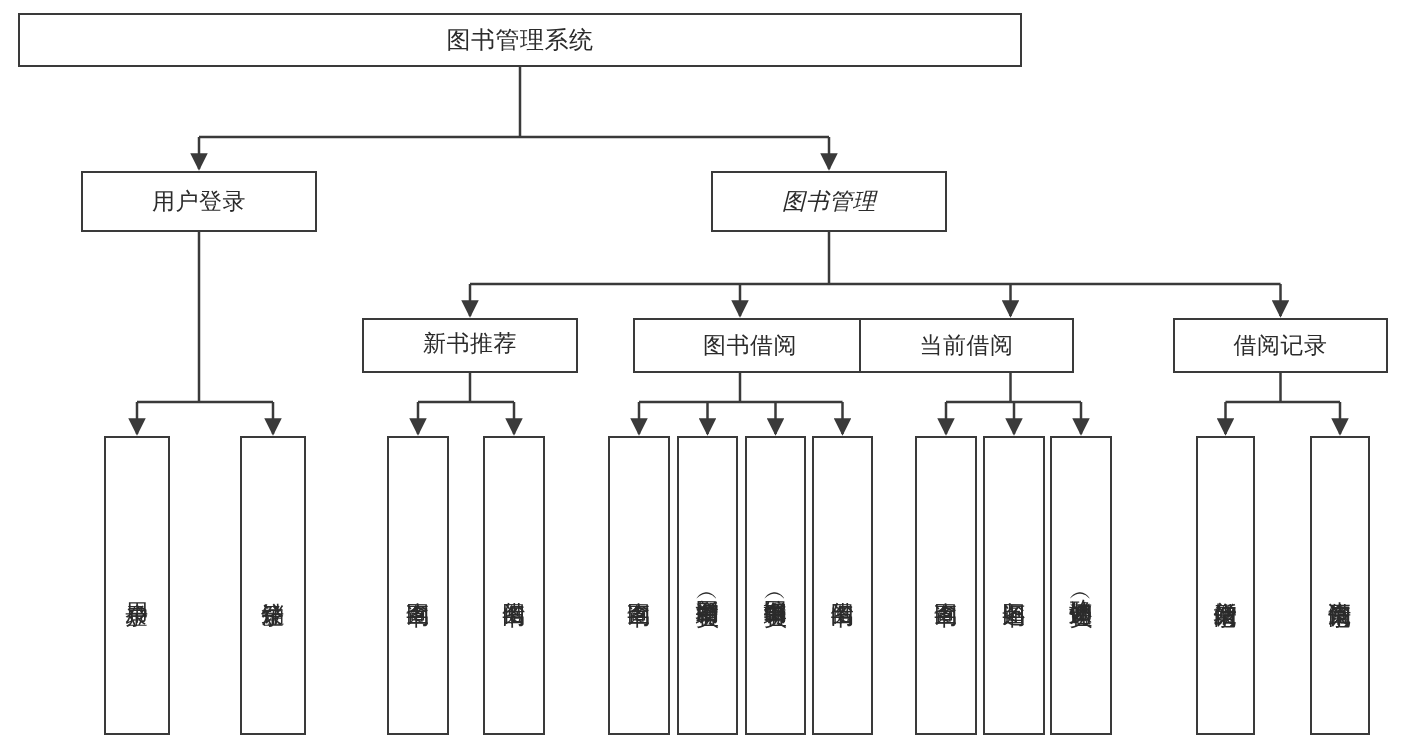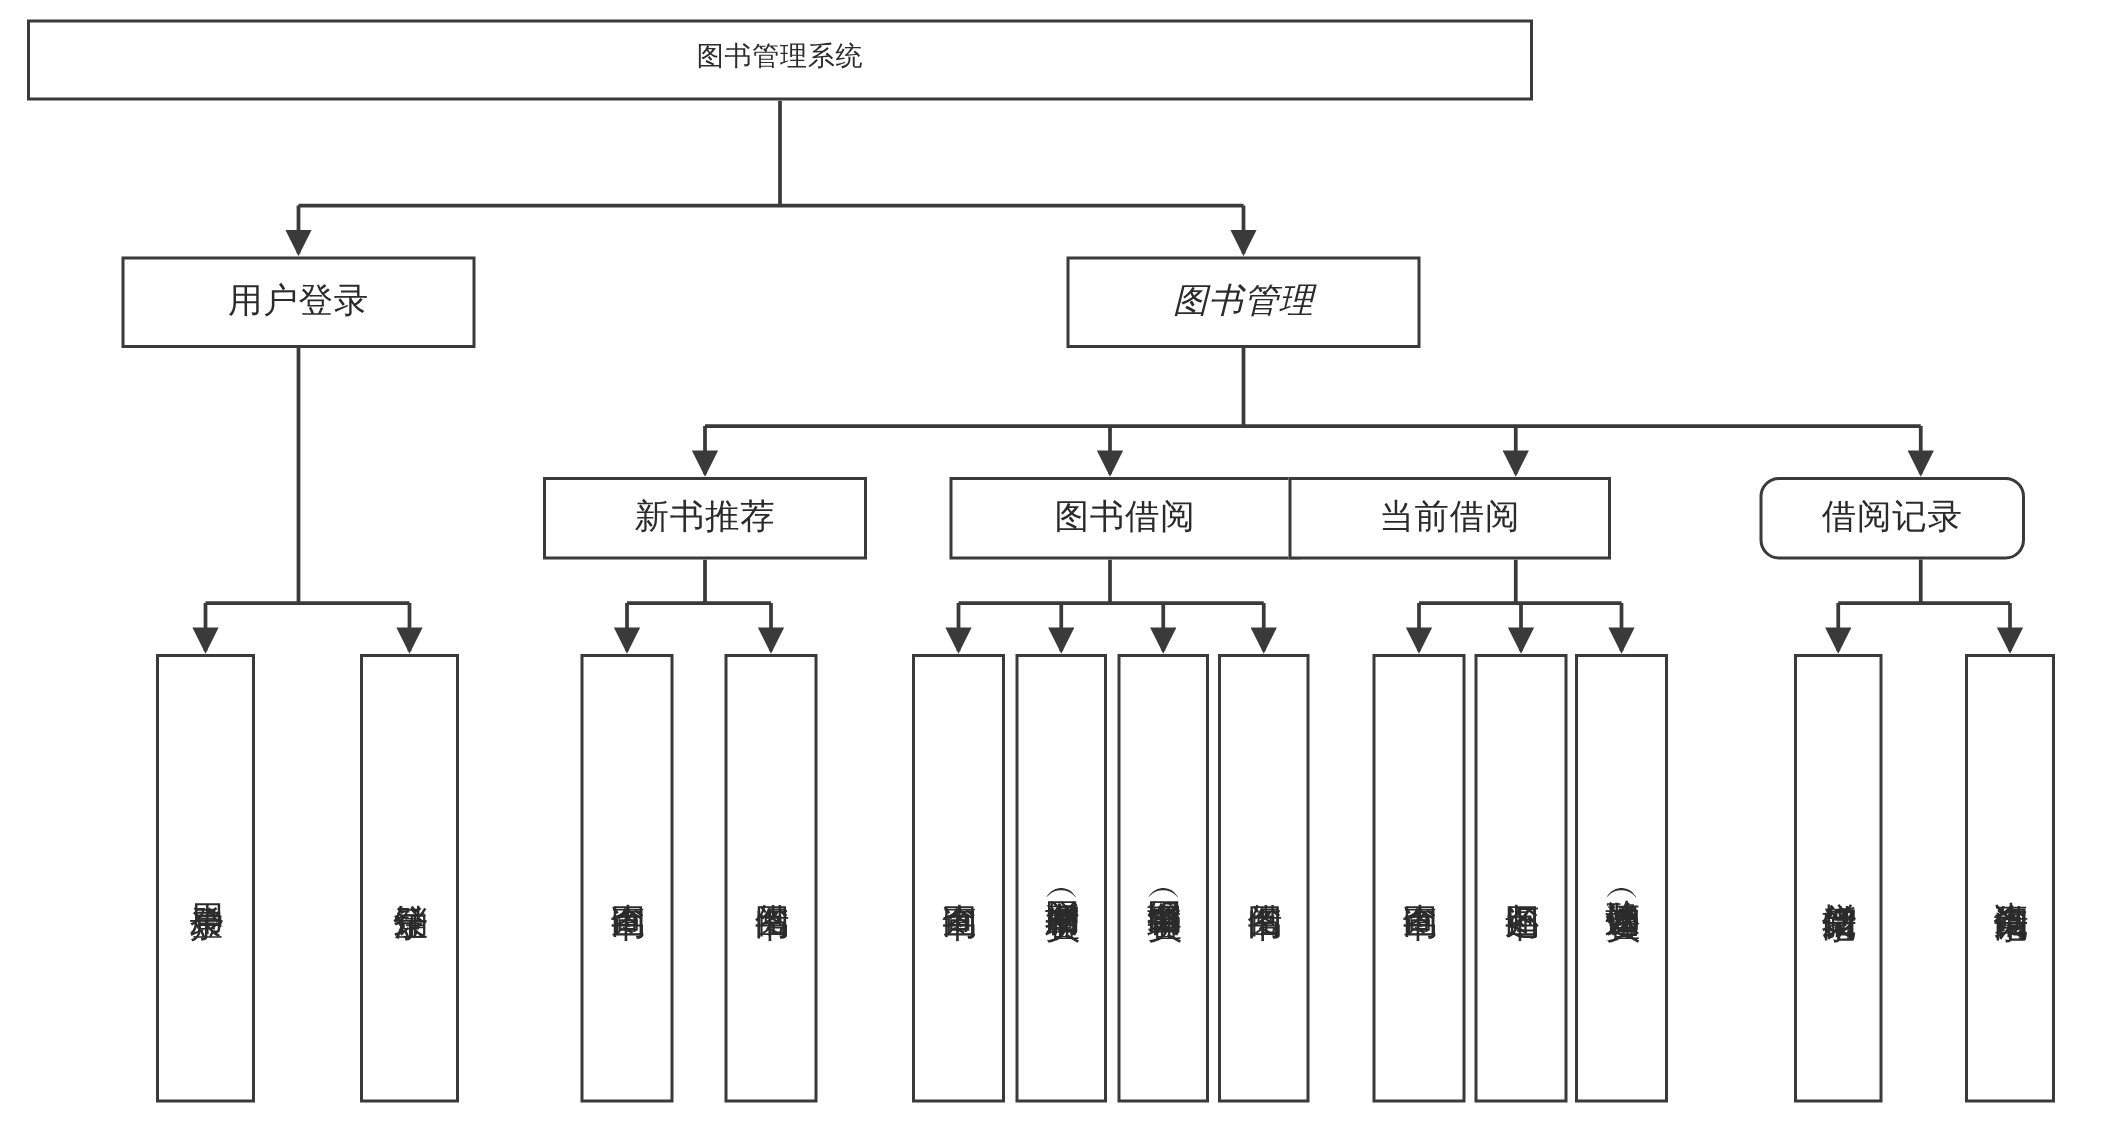--- a/index.html
+++ b/index.html
@@ -47,21 +47,21 @@
   }
   .node.vert .label {
     writing-mode: vertical-rl;
     text-orientation: upright;
     font-size: 23px;
     line-height: 1.42;
     letter-spacing: 1px;
     white-space: nowrap;
     text-align: center;
   }
-  .node.root .label { font-size: 18px; font-family: Liberation Mono, monospace; }
+  .node.root .label { font-size: 24px; }
 
   #watermark {
     position: absolute;
     right: 8px;
     bottom: 4px;
     font-size: 20px;
     color: #b9b9b9;
     letter-spacing: 0.5px;
     white-space: nowrap;
     user-select: none;
@@ -117,30 +117,30 @@
   <div id="nodes-layer">
       <div class="node horiz root" style="left: 18px; top: 13px; width: 1004px; height: 54px;">
         <span class="label">图书管理系统</span>
       </div>
       <div class="node horiz" style="left: 81px; top: 171px; width: 236px; height: 61px;">
         <span class="label">用户登录</span>
       </div>
       <div class="node horiz" style="left: 711px; top: 171px; width: 236px; height: 61px; font-style: italic;">
         <span class="label">图书管理</span>
       </div>
-      <div class="node horiz" style="left: 362px; top: 318px; width: 216px; height: 55px;">
+      <div class="node horiz" style="left: 362px; top: 318px; width: 216px; height: 55px; font-family: Liberation Mono, monospace;">
         <span class="label">新书推荐</span>
       </div>
       <div class="node horiz" style="left: 633px; top: 318px; width: 234px; height: 55px;">
         <span class="label">图书借阅</span>
       </div>
       <div class="node horiz" style="left: 859px; top: 318px; width: 215px; height: 55px;">
         <span class="label">当前借阅</span>
       </div>
-      <div class="node horiz" style="left: 1173px; top: 318px; width: 177px; height: 55px; border-radius: 13px;">
+      <div class="node horiz" style="left: 1173px; top: 318px; width: 215px; height: 55px;">
         <span class="label">借阅记录</span>
       </div>
       <div class="node vert" style="left: 104px; top: 436px; width: 66px; height: 299px;">
         <span class="label">用户登录</span>
       </div>
       <div class="node vert" style="left: 240px; top: 436px; width: 66px; height: 299px;">
         <span class="label">注销登录</span>
       </div>
       <div class="node vert" style="left: 387px; top: 436px; width: 62px; height: 299px;">
         <span class="label">查询图书</span>

